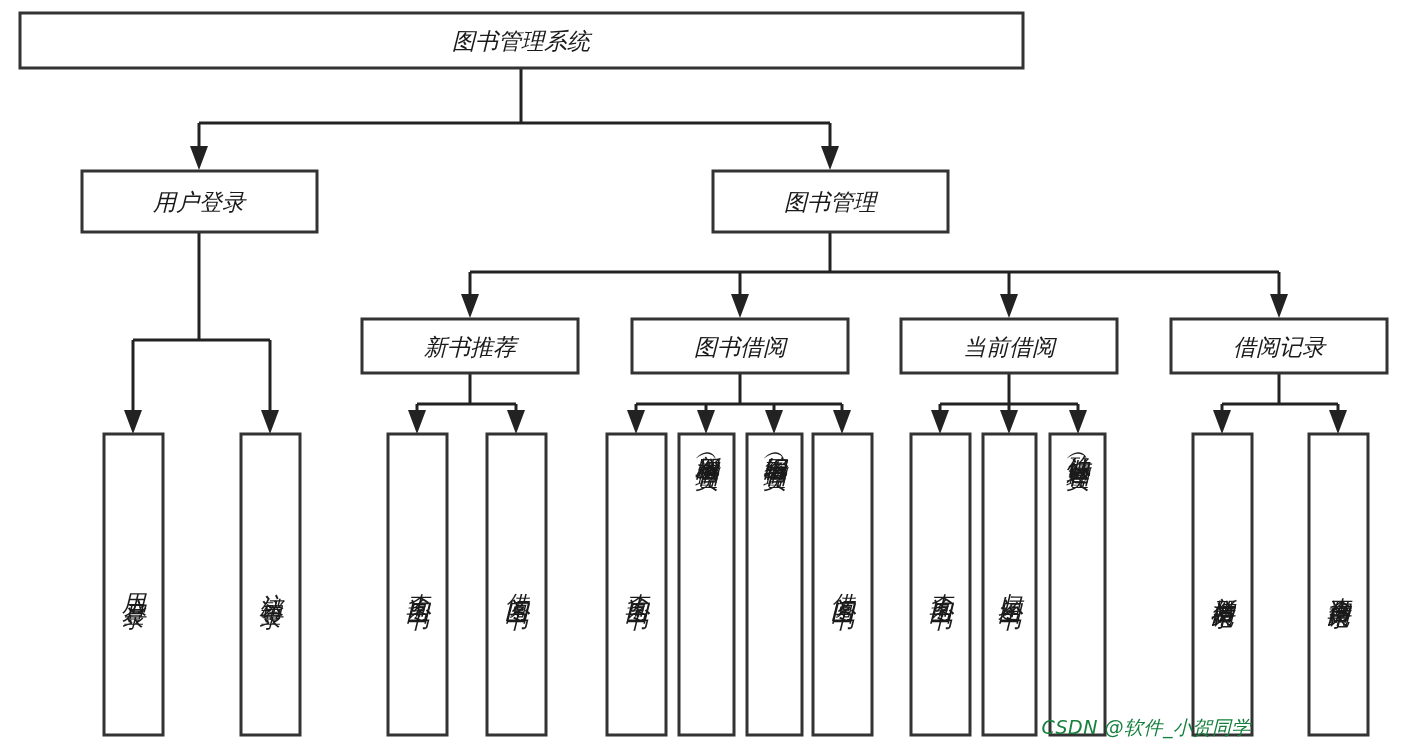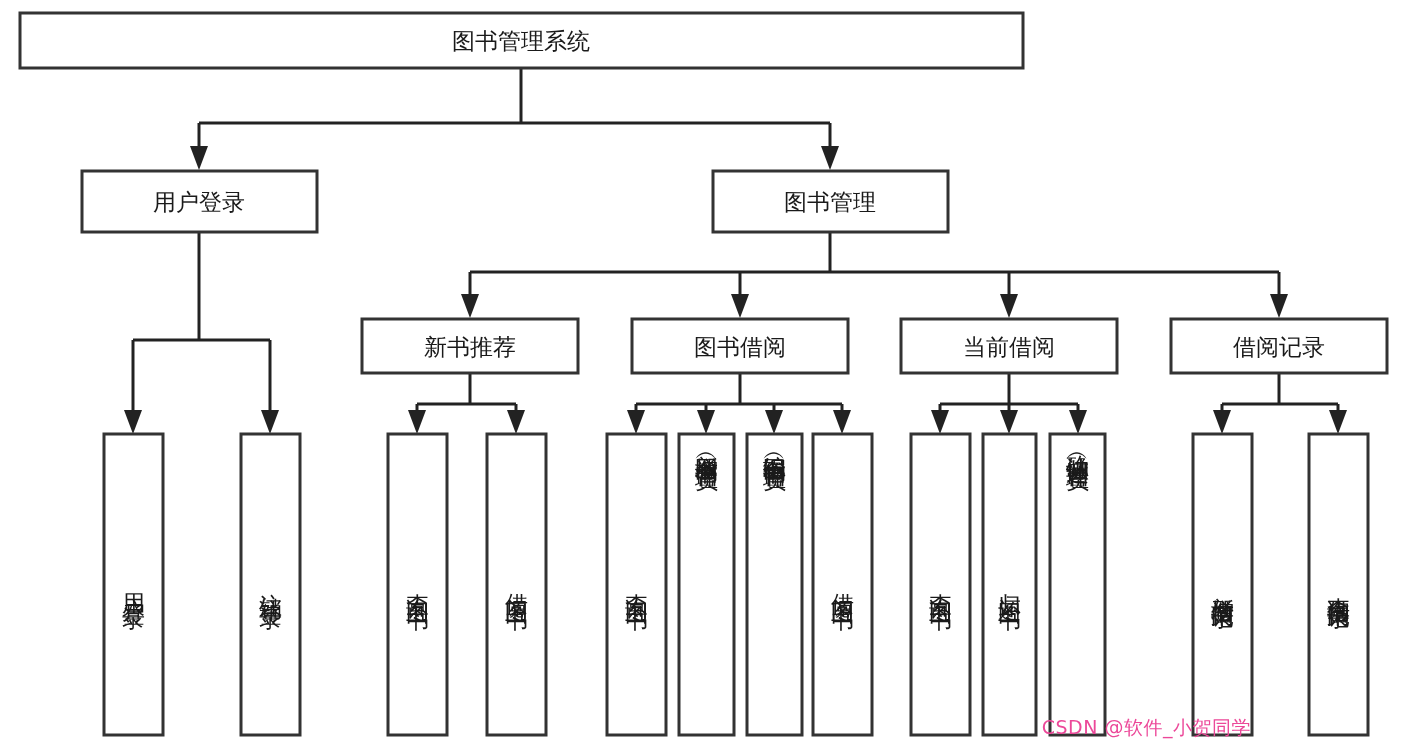--- a/index.html
+++ b/index.html
@@ -13,20 +13,21 @@
     font-family: "DejaVu Sans", "Liberation Sans", sans-serif;
     overflow: hidden;
     position: relative;
   }
   #diagram-root {
     position: absolute;
     left: 0;
     top: 0;
     width: 1261px;
     height: 747px;
+    font-style: italic;
   }
   svg#flow {
     display: block;
     width: 1405px;
     height: 747px;
   }
   .node-box {
     fill: #ffffff;
     stroke: #333333;
     stroke-width: 3;
@@ -78,21 +79,21 @@
   }
   .leaf-label.tight {
     letter-spacing: 2px;
   }
   .watermark {
     position: absolute;
     right: 10px;
     bottom: 6px;
     font-family: "DejaVu Sans", "Liberation Sans", sans-serif;
     font-size: 19px;
-    color: #ec4899;
+    color: #15803d;
     white-space: nowrap;
     letter-spacing: 0.5px;
   }
 </style>
 </head>
 <body>
 
 <div id="diagram-root">
 
   <svg id="flow" viewBox="0 0 1405 747" xmlns="http://www.w3.org/2000/svg">

